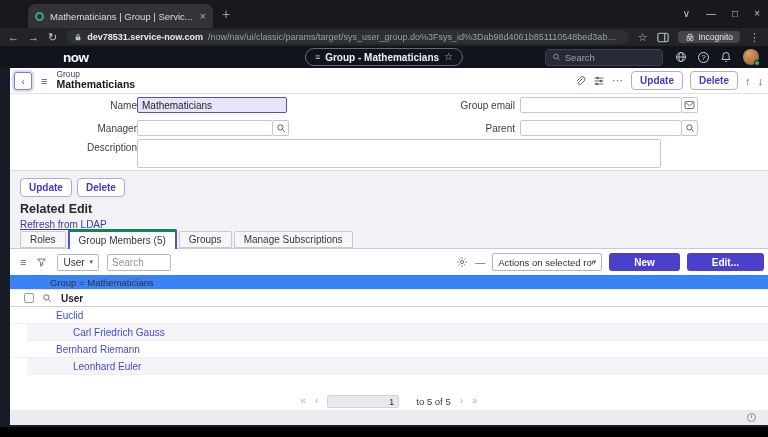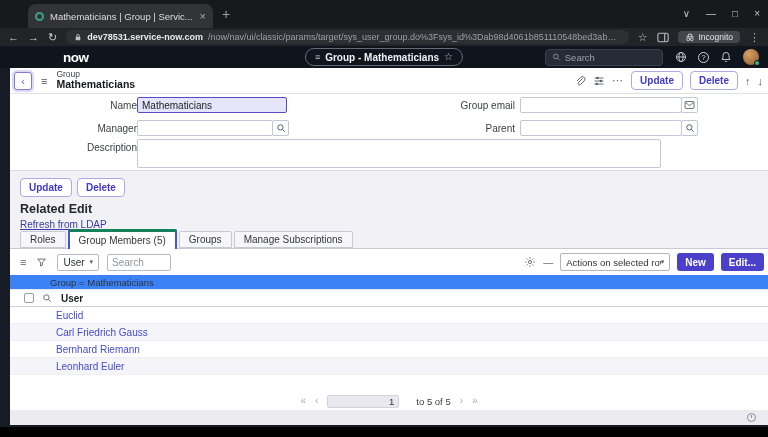--- a/index.html
+++ b/index.html
@@ -110,34 +110,34 @@
   .lc-search { margin-left:8px; width:64px; height:17px; border:1px solid #b9b9c6; border-radius:2px;
                font-size:10px; padding:0 4px; outline:none; font-family:"Liberation Sans", sans-serif; color:#2f3137; }
   .lc-search::placeholder { color:#8f929c; }
   .lc-right { margin-left:auto; display:flex; align-items:center; gap:7px; padding-right:4px; }
   .gear { color:#6b6e78; display:flex; }
   .lc-minus { color:#6b6e78; font-size:10px; }
   .actions-select { width:110px; height:18px; border:1px solid #b4b4c0; border-radius:2px; background:#fff;
                     display:flex; align-items:center; font-size:9.5px; color:#2f3137; padding:0 5px; }
   .actions-select .t { flex:1; white-space:nowrap; overflow:hidden; }
   .btn-fill { height:18px; background:#4a40c9; border-radius:3px; color:#fff; font-size:10px; font-weight:bold;
-              display:flex; align-items:center; padding:0 8px; }
+              display:flex; align-items:center; padding:0 25px; }
 
   
   .crumb { position:absolute; left:0; top:207px; width:758px; height:15px; background:#3b82f6;
            border-bottom:1px solid #e8e8ee; display:flex; align-items:center;text-align:center; }
   .crumb span { margin-left:40px; font-size:9.5px; color:#2f3237; }
   .thead { position:absolute; left:0; top:222px; width:758px; height:17px; background:#fff;
            border-bottom:1px solid #cfcfd8; display:flex; align-items:center; }
   .cb { margin-left:14px; width:10px; height:10px; border:1px solid #9a9aa6; border-radius:2px; background:#fff; }
   .th-search { margin-left:8px; color:#6b6e78; display:flex; }
   .th-label { margin-left:9px; font-size:10px; font-weight:bold; color:#1b1d22; }
   .rows { position:absolute; left:0; top:239px; width:758px; }
   .row { height:17px; display:flex; align-items:center; border-bottom:1px solid #efeff4;padding-left:8px; }
-  .row.alt { background:#f4f4f9; }
+  .row.alt { background:#f4f4f9;margin-left:17px; }
   .row a { margin-left:38px; font-size:10px; color:#464bcf; text-decoration:none; }
 
   
   .pag { position:absolute; left:0; top:324px; width:758px; height:18px; background:#fff;
          display:flex; align-items:center; justify-content:center; gap:9px; }
   .pag .nav { font-size:10px; color:#a9a9c0; line-height:1; }
   .pag input { width:72px; height:13px; background:#e8e8ee; border:1px solid #d2d2da; border-radius:2px;
                font-size:9.5px; color:#2f3237; text-align:right; padding-right:4px; outline:none;
                font-family:"Liberation Sans", sans-serif; }
   .pag .range { font-size:9.5px; color:#3a3c42;margin-left:8px; }

